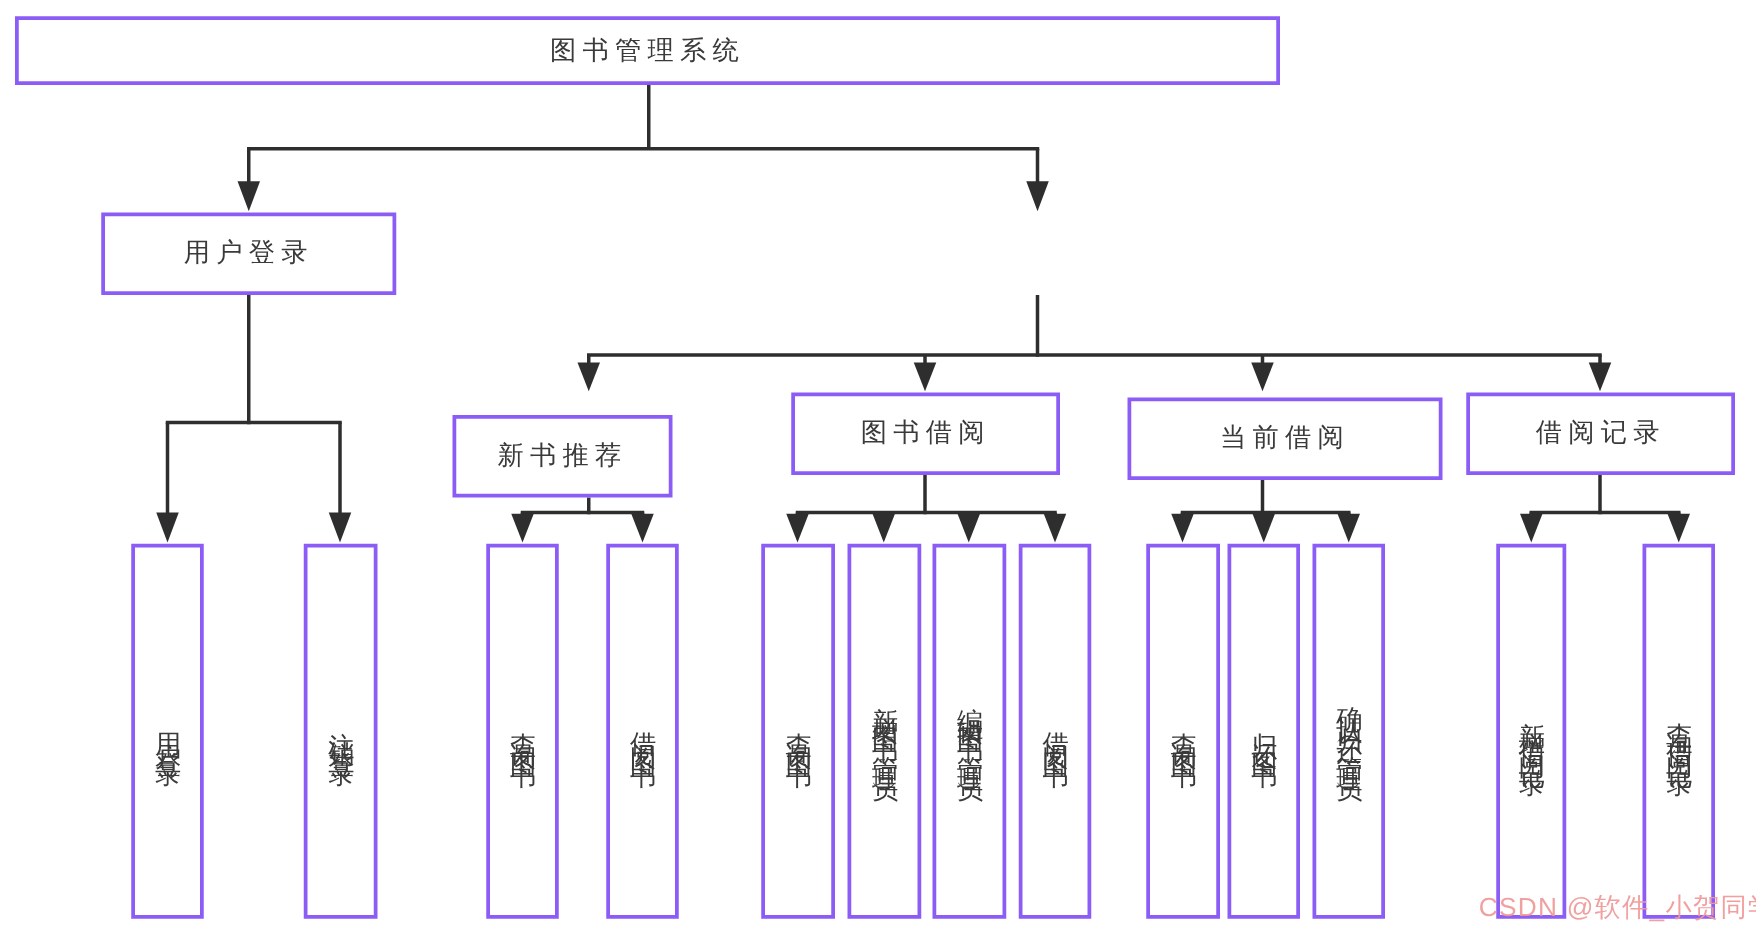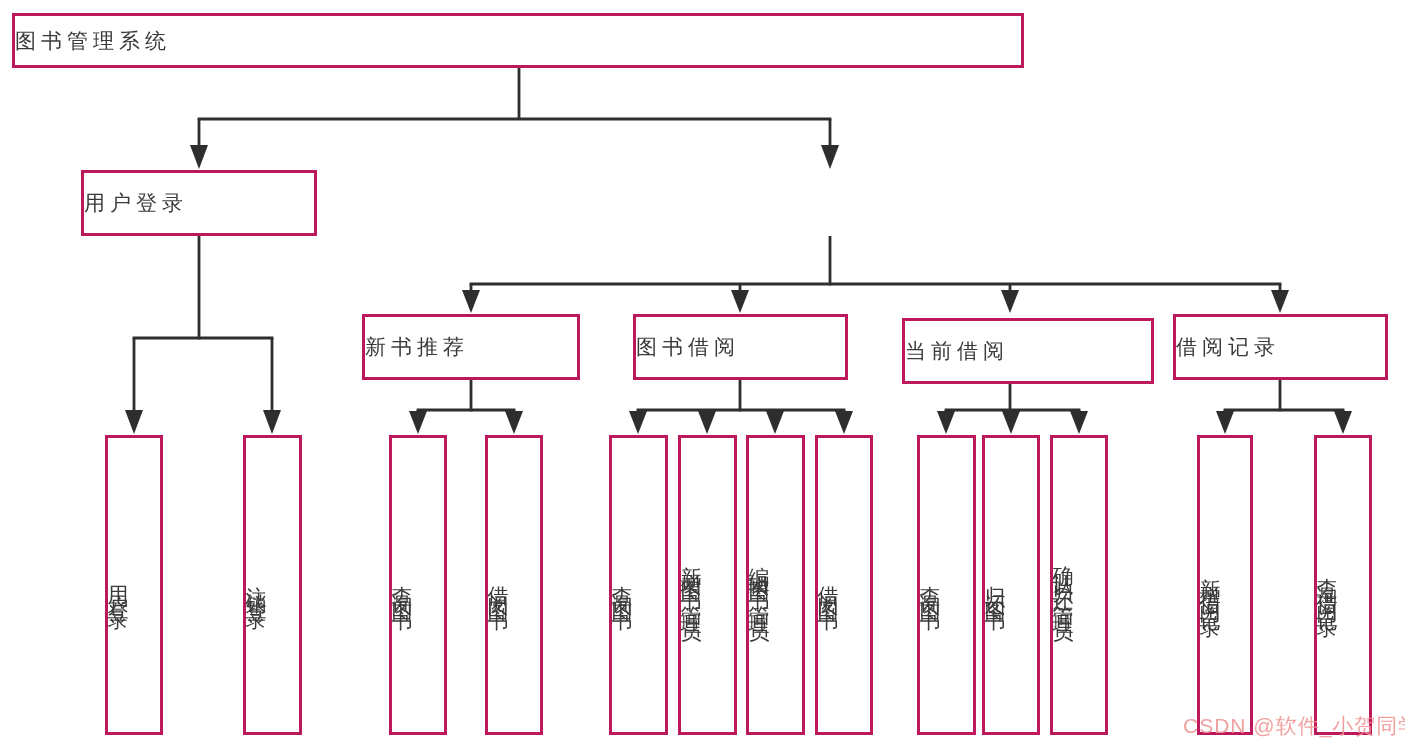--- a/index.html
+++ b/index.html
@@ -3,21 +3,21 @@
 <meta charset="utf-8">
 <style>
   html,body{margin:0;padding:0;background:#ffffff;}
   .stage{
     position:relative;width:1405px;height:747px;background:#ffffff;
     font-family:"Liberation Sans","DejaVu Sans",sans-serif;overflow:hidden;
   }
   svg.connectors{position:absolute;left:0;top:0;z-index:1;}
   .node{
     position:absolute;box-sizing:border-box;background:#ffffff;
-    border:3px solid #be185d;display:flex;align-items:center;
+    border:3px solid #8b5cf6;display:flex;align-items:center;justify-content:center;
     z-index:2;color:#3a3a3a;
   }
   .node.h .lbl{
     font-size:21px;letter-spacing:5px;white-space:nowrap;line-height:1.2;
   }
   .node.v .lbl{
     writing-mode:vertical-rl;text-orientation:mixed;
     font-size:21px;letter-spacing:8px;line-height:1;white-space:nowrap;
   }
   .watermark{
@@ -97,21 +97,21 @@
   </svg>
 
   <div class="node h" style="left:12px;top:13px;width:1012px;height:55px">
     <span class="lbl">图书管理系统</span>
   </div>
 
   <div class="node h" style="left:81px;top:170px;width:236px;height:66px">
     <span class="lbl">用户登录</span>
   </div>
 
-  <div class="node h" style="left:362px;top:314px;width:218px;height:66px">
+  <div class="node h" style="left:362px;top:332px;width:176px;height:66px">
     <span class="lbl">新书推荐</span>
   </div>
   <div class="node h" style="left:633px;top:314px;width:215px;height:66px">
     <span class="lbl">图书借阅</span>
   </div>
   <div class="node h" style="left:902px;top:318px;width:252px;height:66px">
     <span class="lbl">当前借阅</span>
   </div>
   <div class="node h" style="left:1173px;top:314px;width:215px;height:66px">
     <span class="lbl">借阅记录</span>

